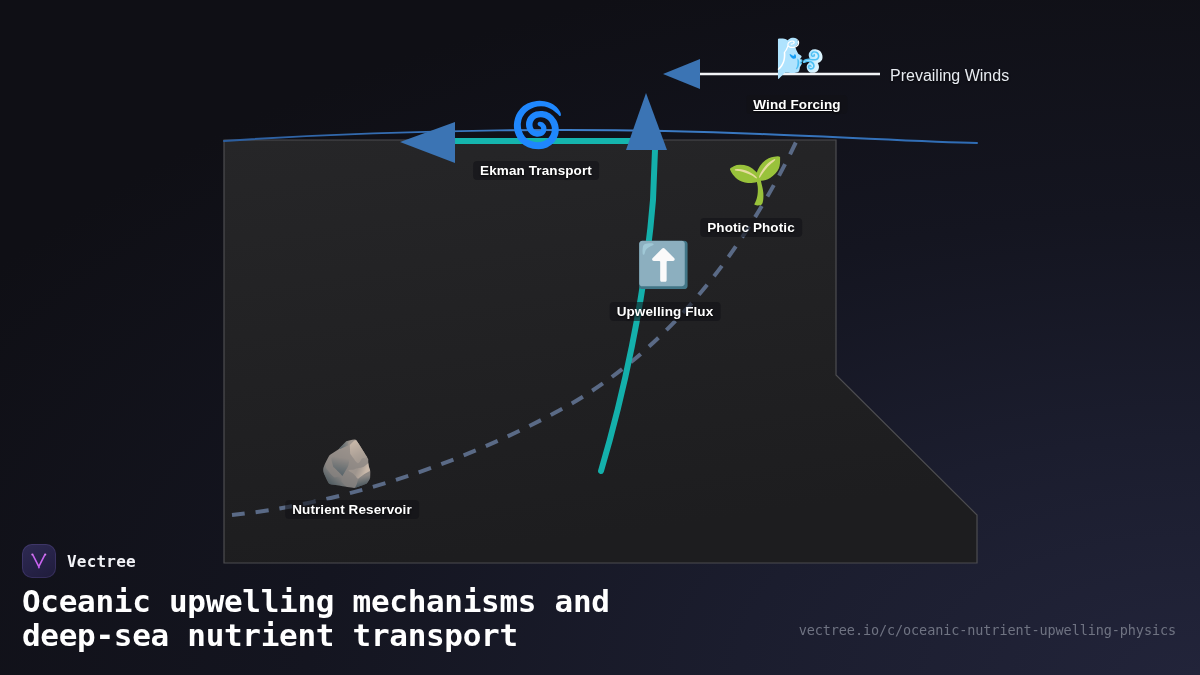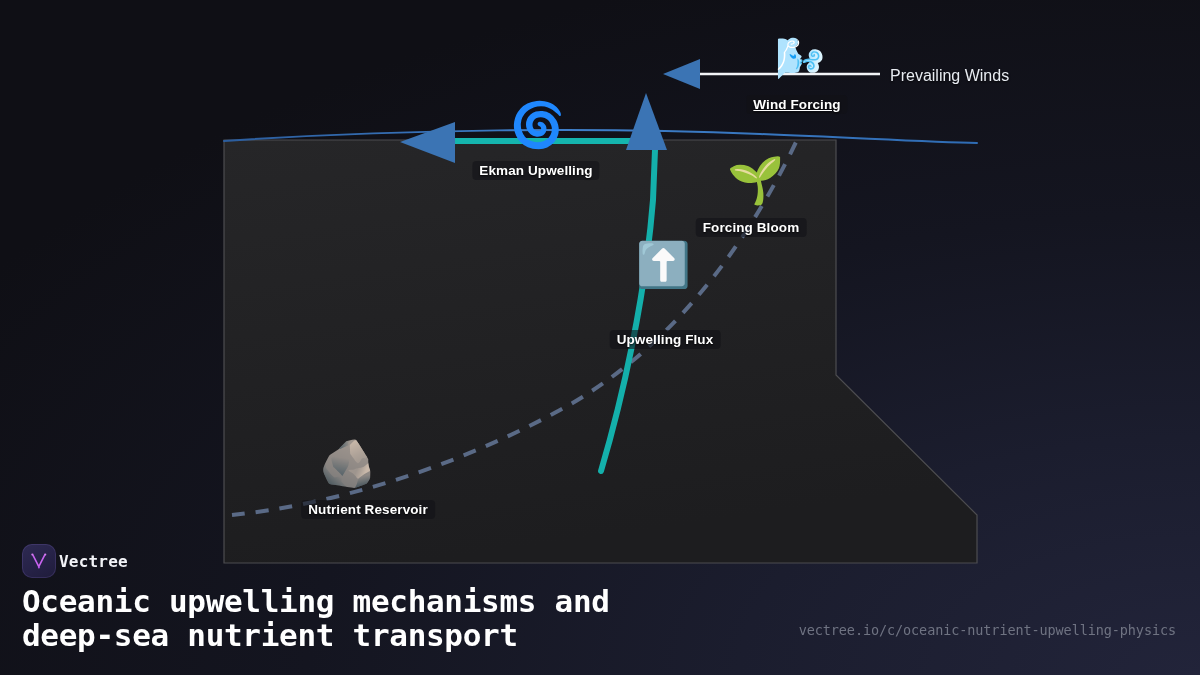--- a/index.html
+++ b/index.html
@@ -65,21 +65,21 @@
     top: 530px;
     width: 1200px;
     height: 145px;
   }
   #brand-row {
     position: absolute;
     left: 22px;
     top: 14px;
     display: flex;
     align-items: center;
-    gap: 3px;
+    gap: 11px;
   }
   #brand-logo {
     width: 34px;
     height: 34px;
     border-radius: 10px;
     background: linear-gradient(150deg, #2e2a52 0%, #262247 55%, #1f1c3a 100%);
     display: flex;
     align-items: center;
     justify-content: center;
     box-shadow: inset 0 0 0 1px rgba(150,120,220,0.18);
@@ -150,24 +150,24 @@
     <polygon points="646,93 667,150 626,150" fill="#3b74b4"></polygon>
   </svg>
 
   <div class="node-icon" style="left:797px; top:60px; width:44px; height:44px; font-size:40px; margin-left:-22px; margin-top:-22px;">🌬️</div>
   <div class="node-icon" style="left:533px; top:126px; width:46px; height:46px; font-size:44px; margin-left:-23px; margin-top:-23px;">🌀</div>
   <div class="node-icon" style="left:751px; top:181px; width:48px; height:48px; font-size:46px; margin-left:-24px; margin-top:-24px;">🌱</div>
   <div class="node-icon" style="left:659px; top:266px; width:46px; height:46px; font-size:44px; margin-left:-23px; margin-top:-23px;">⬆️</div>
   <div class="node-icon" style="left:343px; top:464px; width:48px; height:48px; font-size:46px; margin-left:-24px; margin-top:-24px;">🪨</div>
 
   <div class="node-label" style="left:797px; top:95px;text-decoration:underline;">Wind Forcing</div>
-  <div class="node-label" style="left:536px; top:161px;">Ekman Upwelling</div>
-  <div class="node-label" style="left:751px; top:218px;">Forcing Bloom</div>
-  <div class="node-label" style="left:665px; top:302px;margin-top:28px;">Upwelling Flux</div>
-  <div class="node-label" style="left:368px; top:500px;text-align:center;">Nutrient Reservoir</div>
+  <div class="node-label" style="left:536px; top:161px;">Ekman Transport</div>
+  <div class="node-label" style="left:751px; top:218px;">Photic Photic</div>
+  <div class="node-label" style="left:665px; top:302px;">Upwelling Flux</div>
+  <div class="node-label" style="left:352px; top:500px;text-align:center;">Nutrient Reservoir</div>
 
   <div class="edge-label" style="left:890px; top:67px;">Prevailing Winds</div>
 
   <div id="footer-area">
 
     <div id="brand-row">
       <div id="brand-logo">
         <svg width="20" height="20" viewBox="0 0 20 20">
           <path d="M4.2 4.6 L9.8 15.6 L15.4 4.6" fill="none" stroke="#c964f0" stroke-width="1.6" stroke-linecap="round" stroke-linejoin="round"></path>
           <circle cx="3.4" cy="3.6" r="1.15" fill="#d87cf5"></circle>

